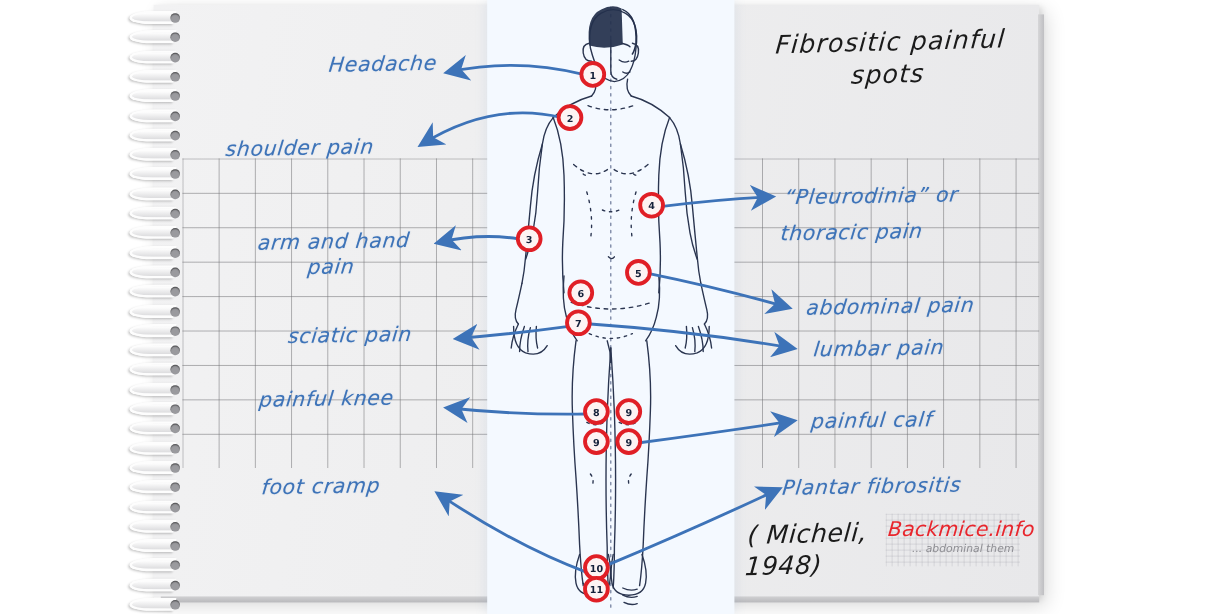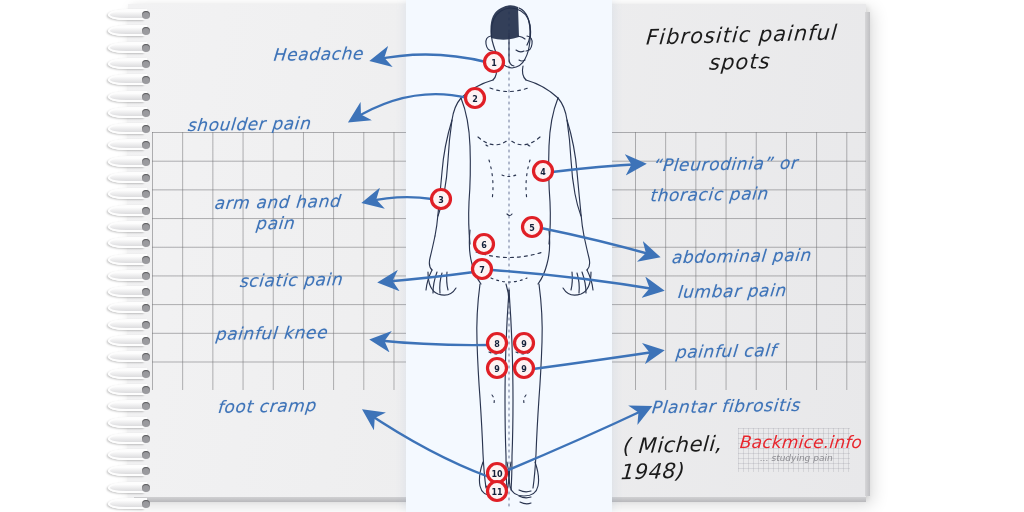--- a/index.html
+++ b/index.html
@@ -499,16 +499,16 @@
 
   <div class="hand" style="left:676px; top:341px;">painful calf</div>
 
   <div class="hand" style="left:652px; top:396px;">Plantar fibrositis</div>
 
   <div class="cite-hand" style="left:622px; top:432px;">( Micheli,
 1948)</div>
 
   <div id="logo">
     <div id="logo-main">Backmice.info</div>
-    <div id="logo-sub">... studying pain</div>
+    <div id="logo-sub">... abdominal them</div>
   </div>
 
 </div>
 
 </body></html>

